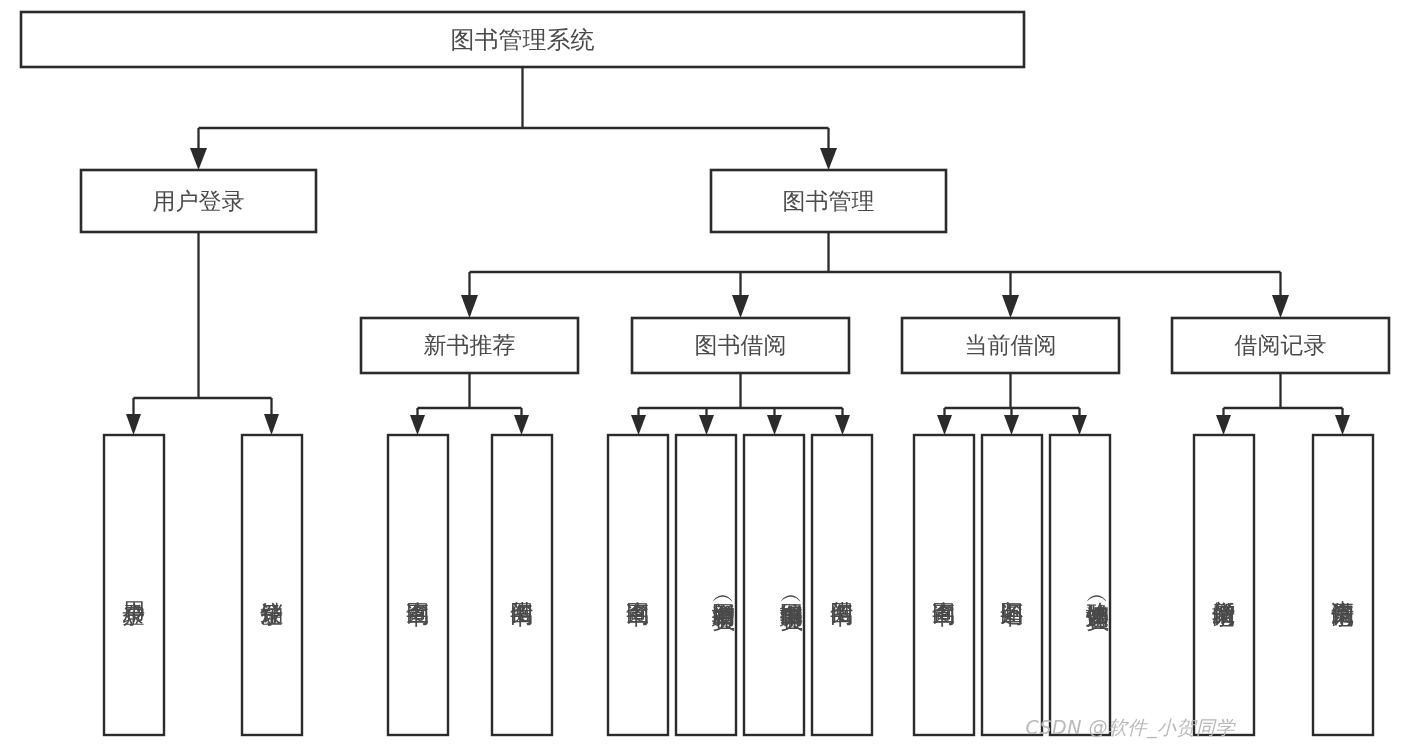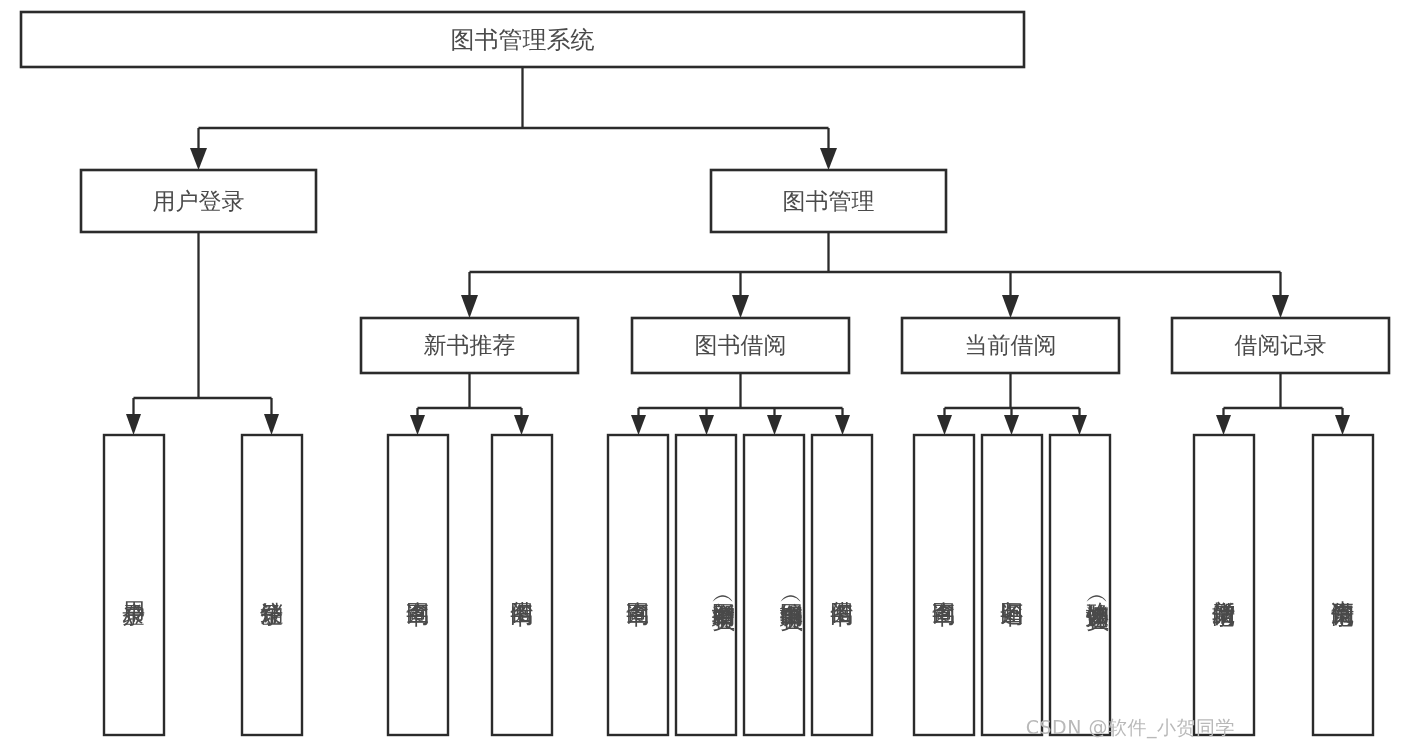--- a/index.html
+++ b/index.html
@@ -72,20 +72,21 @@
   }
   .watermark {
     position: absolute;
     right: 12px;
     bottom: 6px;
     font-family: "DejaVu Sans", "Liberation Sans", sans-serif;
     font-size: 19px;
     color: #b9b9b9;
     letter-spacing: 0.5px;
     white-space: nowrap;
+    font-style: italic;
   }
 </style>
 </head>
 <body>
 
 <div id="diagram-root">
 
   <svg class="diagram-canvas" viewBox="0 0 1405 747" xmlns="http://www.w3.org/2000/svg">
 
     <g>

